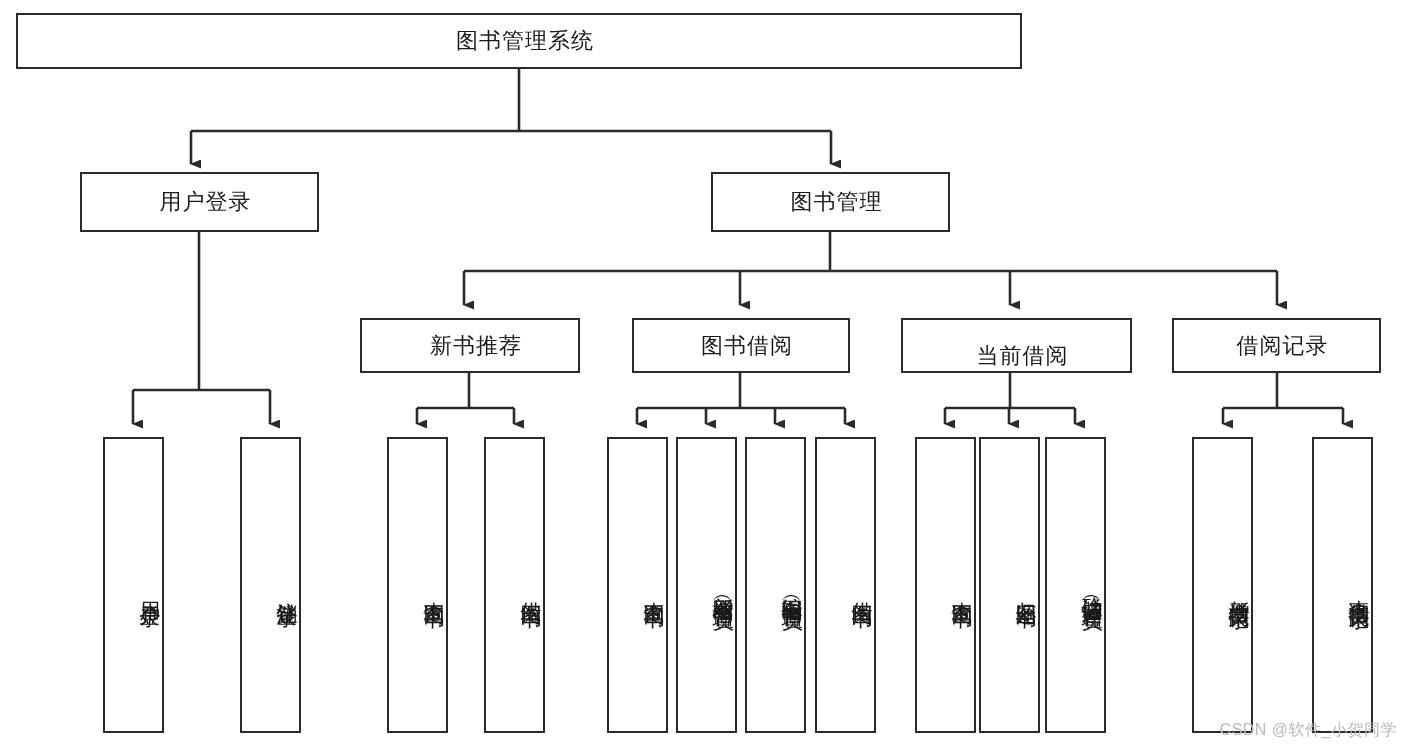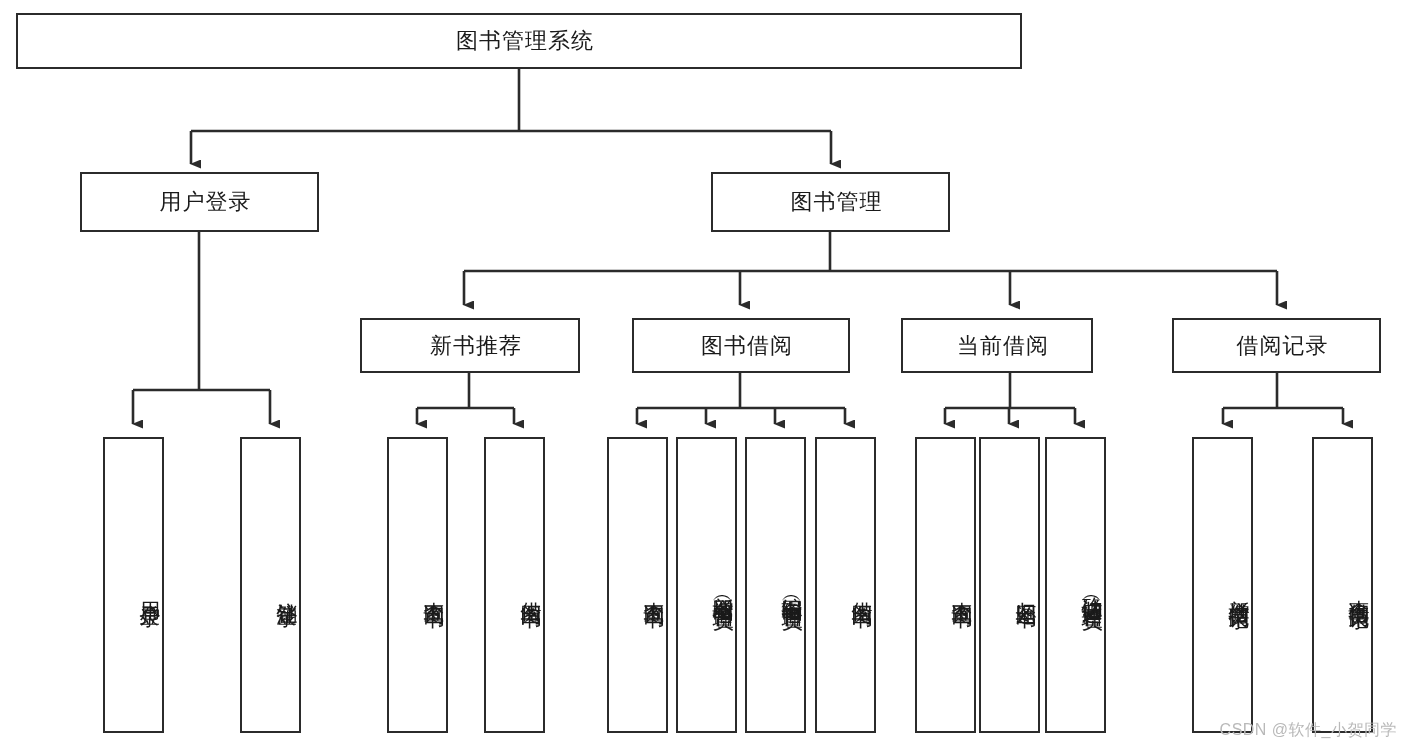--- a/index.html
+++ b/index.html
@@ -130,21 +130,21 @@
   <div class="node horiz" style="left:711px; top:172px; width:239px; height:60px;">
     <span>图书管理</span>
   </div>
 
   <div class="node horiz" style="left:360px; top:318px; width:220px; height:55px;">
     <span>新书推荐</span>
   </div>
   <div class="node horiz" style="left:632px; top:318px; width:218px; height:55px;">
     <span>图书借阅</span>
   </div>
-  <div class="node horiz" style="left:901px; top:318px; width:192px; height:55px;">
+  <div class="node horiz" style="left:901px; top:318px; width:231px; height:55px;align-items:flex-end;">
     <span>当前借阅</span>
   </div>
   <div class="node horiz" style="left:1172px; top:318px; width:209px; height:55px;">
     <span>借阅记录</span>
   </div>
 
   <div class="node vert" style="left:103px; top:437px; width:61px; height:296px;">
     <span class="vtext">用户登录</span>
   </div>
   <div class="node vert" style="left:240px; top:437px; width:61px; height:296px;">

